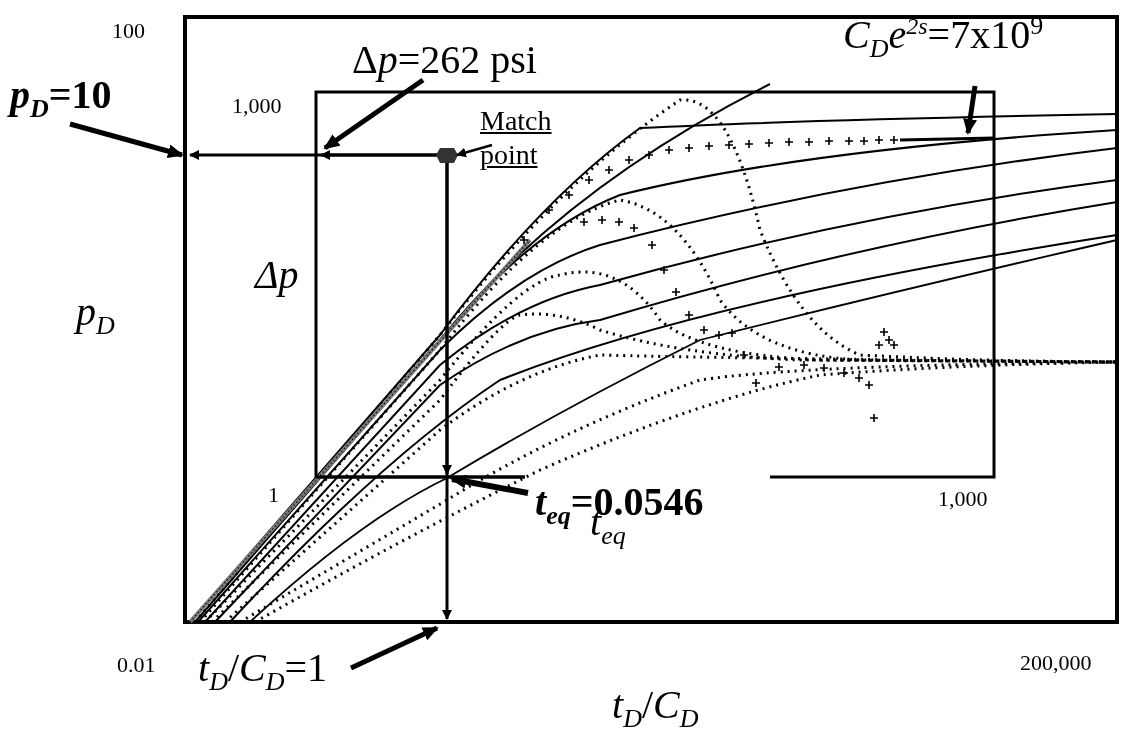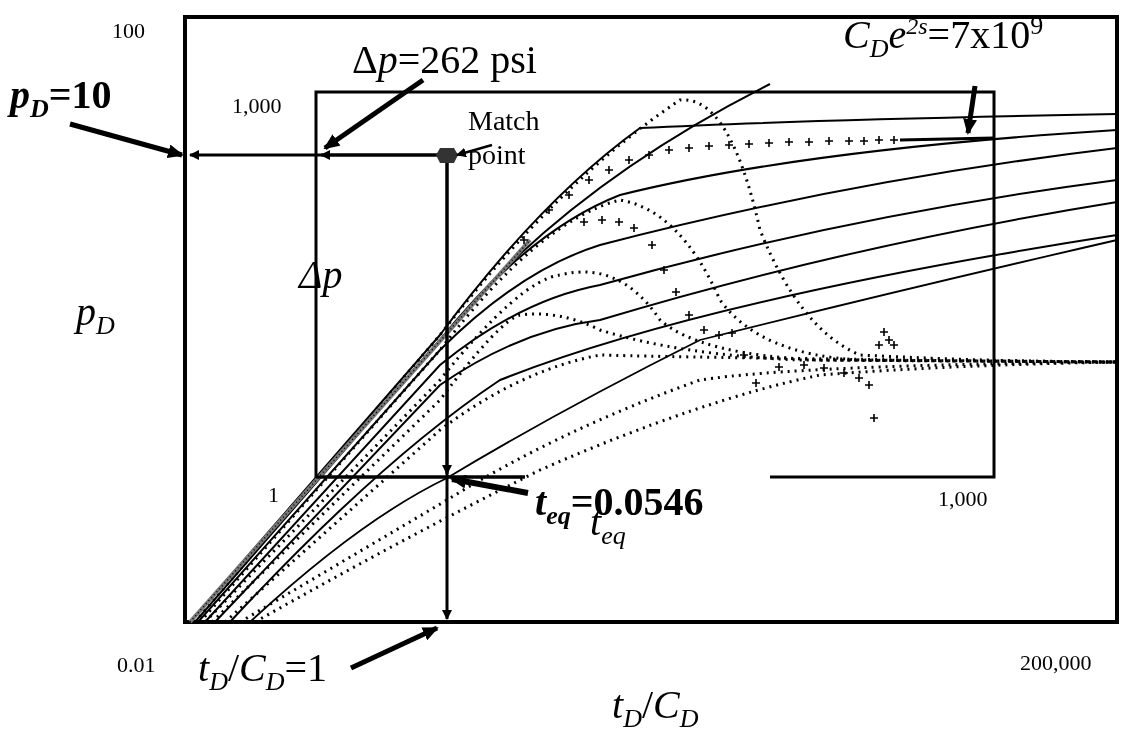--- a/index.html
+++ b/index.html
@@ -80,37 +80,37 @@
 <div class="lbl tick" style="left:112px;top:20px;text-align:center;">100</div>
 <div class="lbl tick" style="left:232px;top:95px;">1,000</div>
 <div class="lbl tick" style="left:268px;top:484px;">1</div>
 <div class="lbl tick" style="left:938px;top:488px;">1,000</div>
 <div class="lbl tick" style="left:117px;top:654px;">0.01</div>
 <div class="lbl tick" style="left:1020px;top:652px;">200,000</div>
 
 <div class="lbl big" style="left:76px;top:292px;">
   <span class="it">p</span><sub class="it" style="font-size:26px;">D</sub>
 </div>
-<div class="lbl big" style="left:255px;top:255px;margin-left:44px;">
+<div class="lbl big" style="left:255px;top:255px;">
   <span class="it">Δp</span>
 </div>
 <div class="lbl big" style="left:590px;top:502px;">
   <span class="it">t</span><sub class="it" style="font-size:26px;">eq</sub>
 </div>
 <div class="lbl big" style="left:612px;top:685px;text-align:right;">
   <span class="it">t</span><sub class="it" style="font-size:26px;">D</sub><span>/</span><span class="it">C</span><sub class="it" style="font-size:26px;">D</sub>
 </div>
 
 <div class="lbl big" style="left:10px;top:75px;font-weight:bold;">
   <span class="it">p</span><sub class="it" style="font-size:26px;">D</sub><span>=10</span>
 </div>
 <div class="lbl big" style="left:352px;top:40px;">
   <span>Δ</span><span class="it">p</span><span>=262 psi</span>
 </div>
-<div class="lbl" style="left:468px;top:104px;font-size:28px;line-height:1.2;">
+<div class="lbl" style="left:480px;top:104px;font-size:28px;line-height:1.2;text-decoration:underline;">
   <div>Match</div>
   <div>point</div>
 </div>
 <div class="lbl big" style="left:843px;top:15px;">
   <span class="it">C</span><sub class="it" style="font-size:26px;">D</sub><span class="it">e</span><sup class="it" style="font-size:24px;">2s</sup><span>=7x10</span><sup style="font-size:26px;">9</sup>
 </div>
 <div class="lbl big" style="left:535px;top:482px;font-weight:bold;">
   <span class="it">t</span><sub class="it" style="font-size:26px;">eq</sub><span>=0.0546</span>
 </div>
 <div class="lbl big" style="left:198px;top:648px;">

